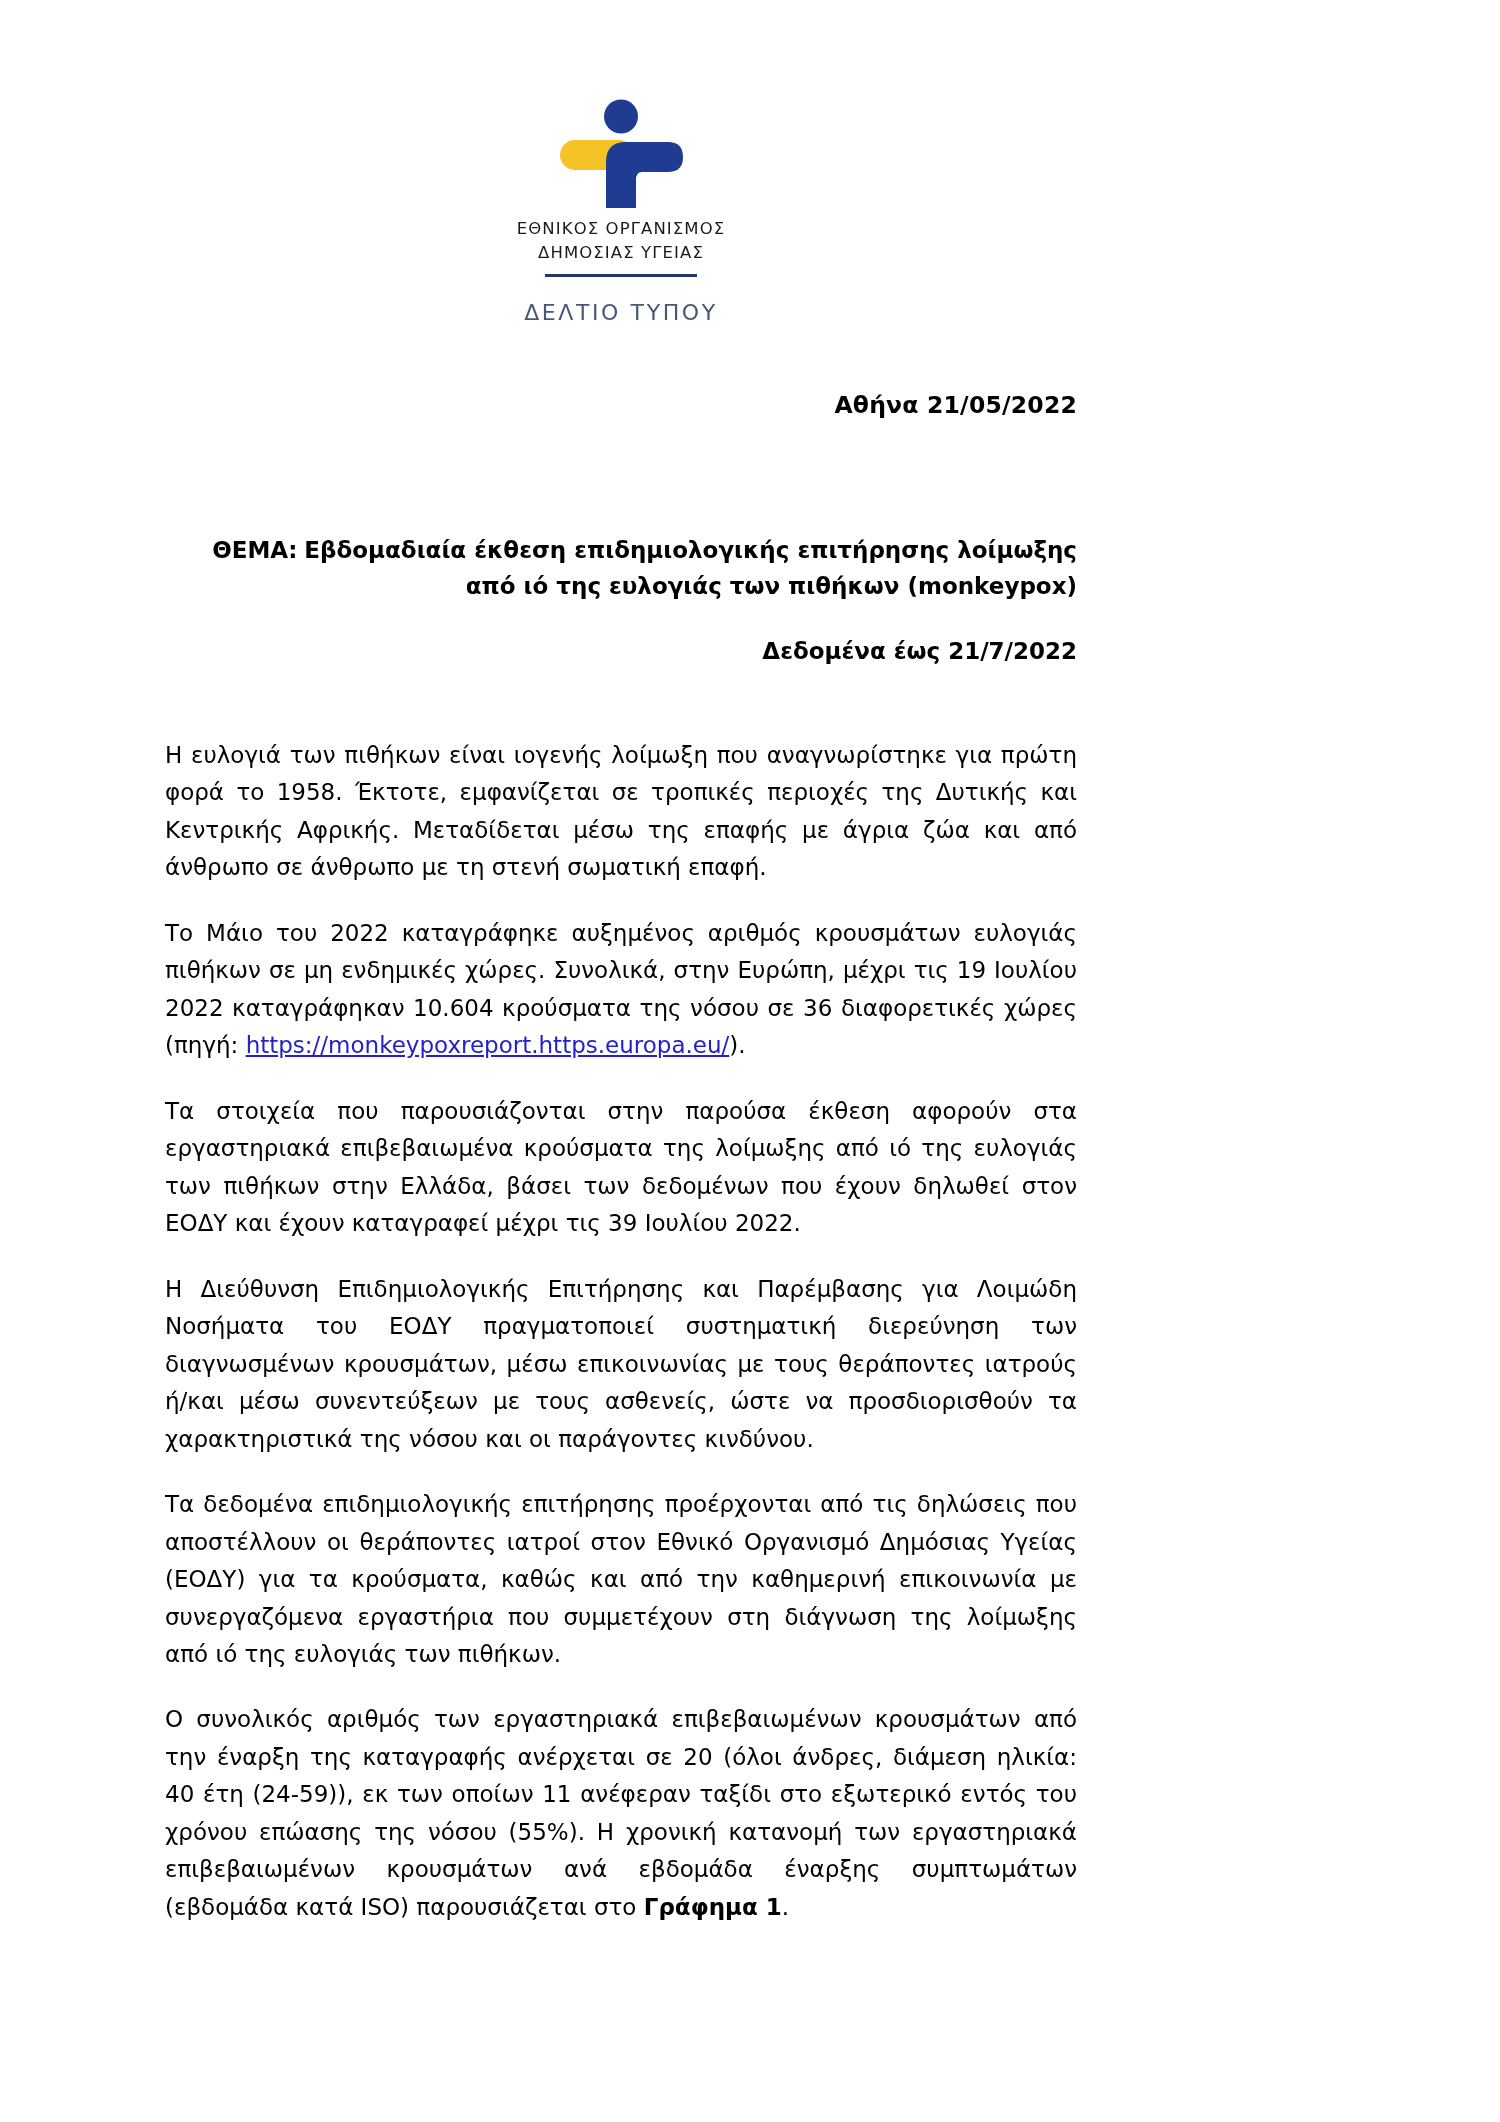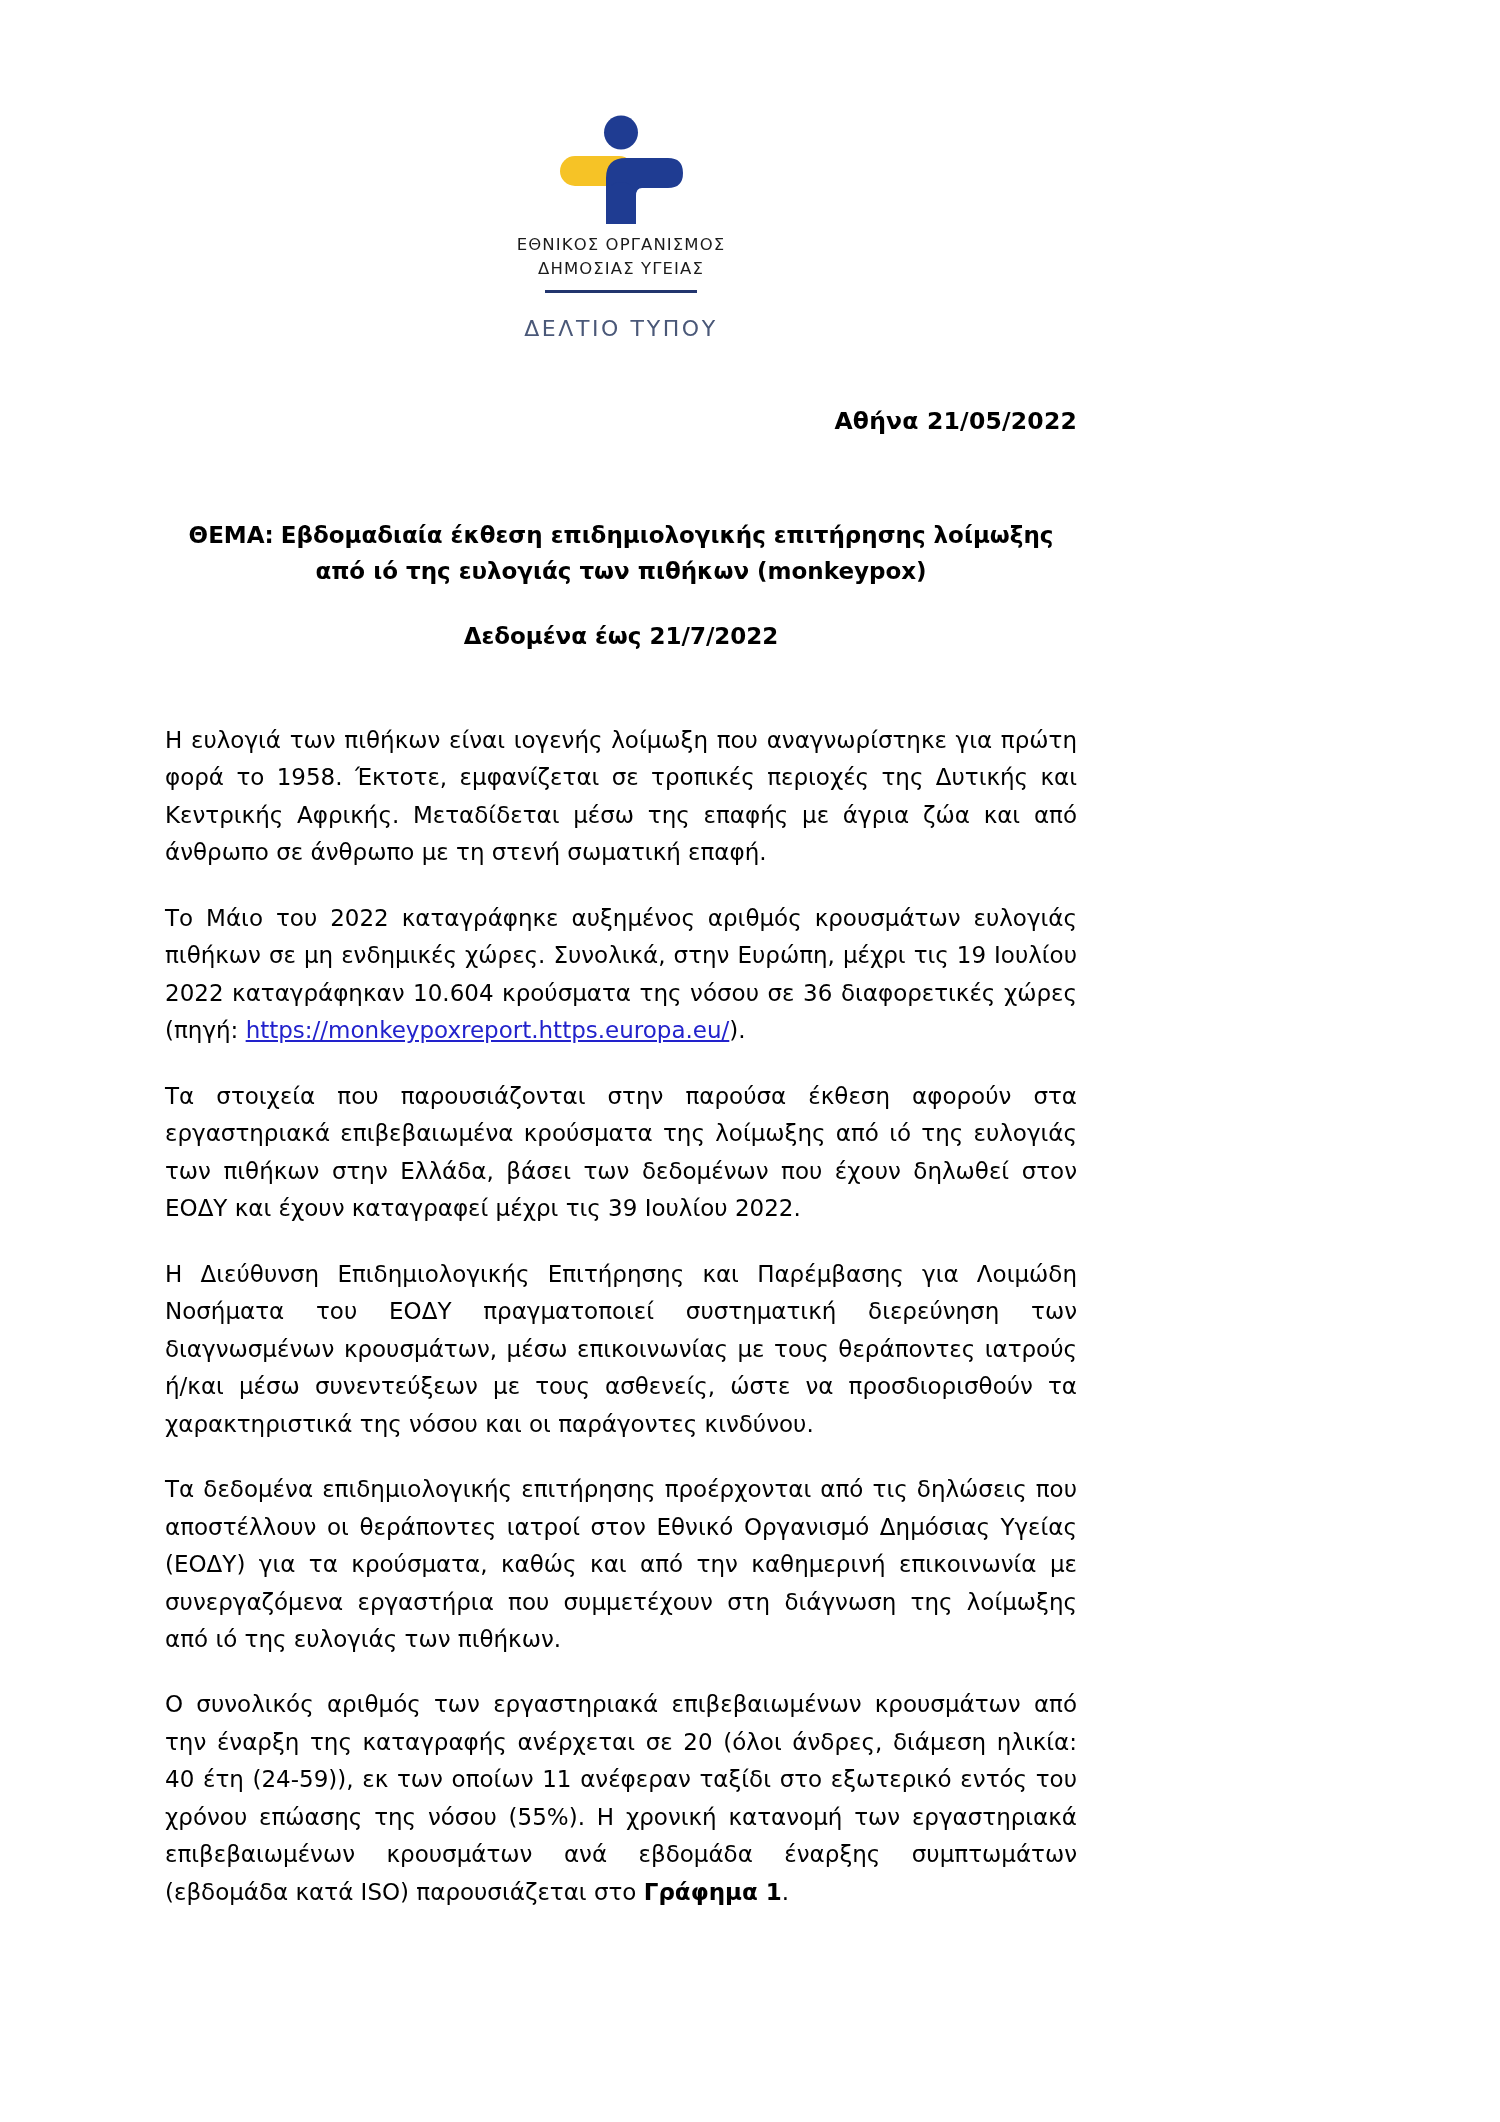--- a/index.html
+++ b/index.html
@@ -14,21 +14,21 @@
     font-family: "DejaVu Sans", "Liberation Sans", sans-serif;
     color: #000000;
     -webkit-font-smoothing: antialiased;
   }
   .page {
     position: relative;
     width: 1242px;
     height: 2122px;
     background: #ffffff;
     box-sizing: border-box;
-    padding: 16px 165px;
+    padding: 0 165px;
   }
 
   
   .letterhead {
     padding-top: 96px;
     display: flex;
     flex-direction: column;
     align-items: center;
   }
   .logo-mark {
@@ -66,22 +66,22 @@
     margin-top: 66px;
     text-align: right;
     font-size: 23.5px;
     font-weight: bold;
     letter-spacing: 0.2px;
     color: #000;
   }
 
   
   .subject-block {
-    margin-top: 82px;
-    text-align: center;
+    margin-top: 113px;
+    text-align: right;
     font-size: 23px;
     font-weight: bold;
     line-height: 1.58;
     color: #000;
   }
   .subject-block .subject-main {
     display: block;
   }
   .subject-block .subject-data {
     display: block;

